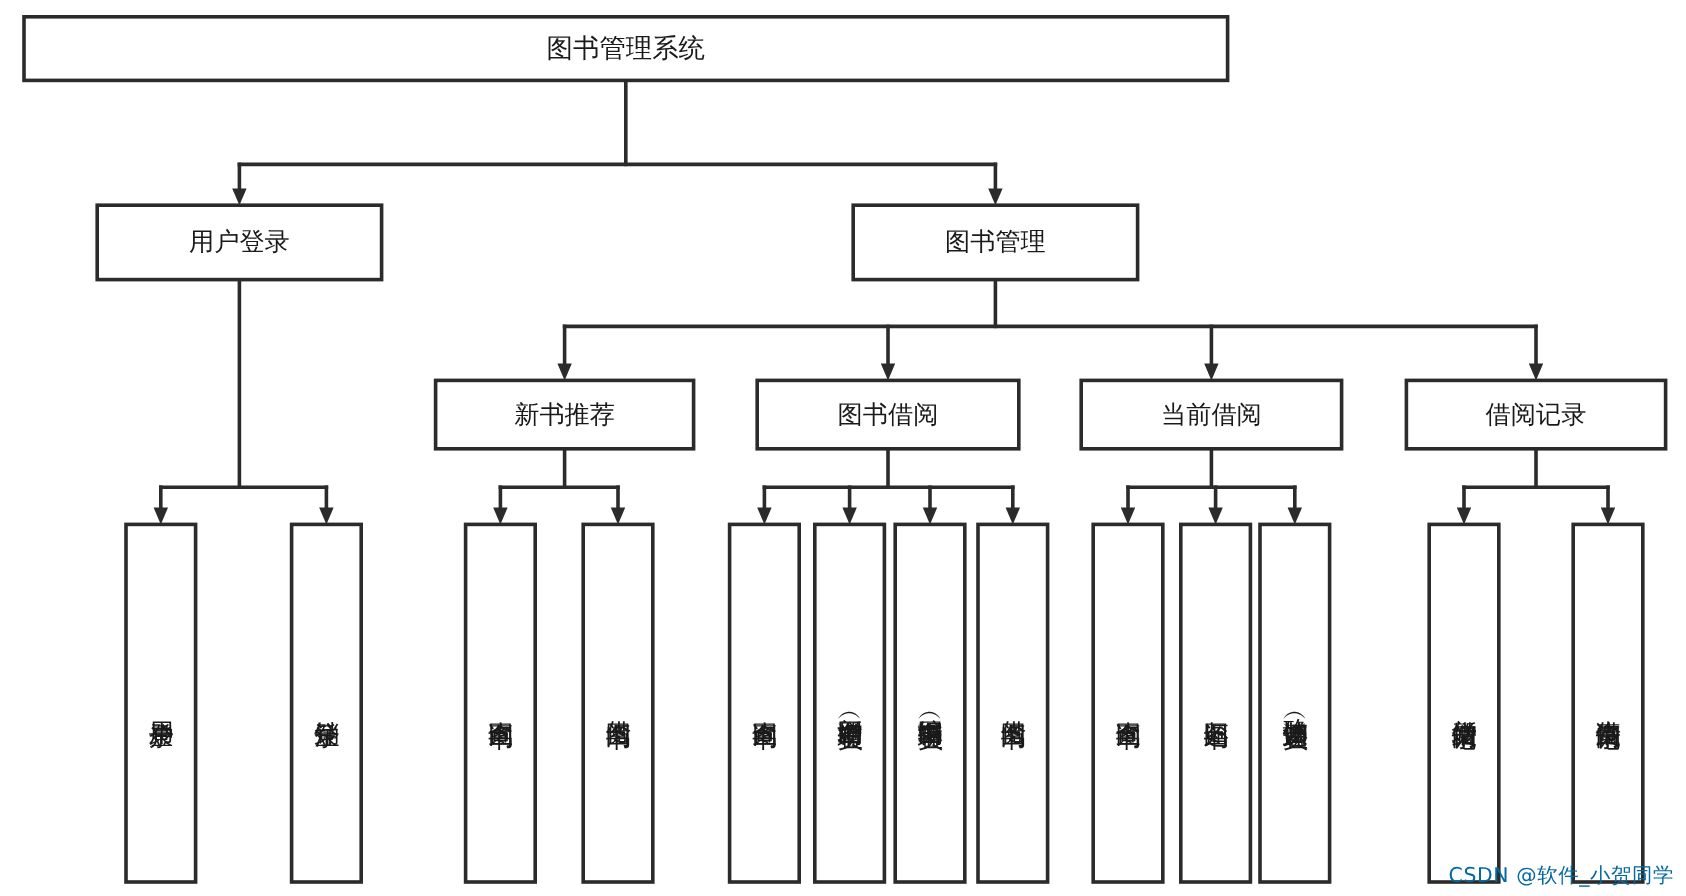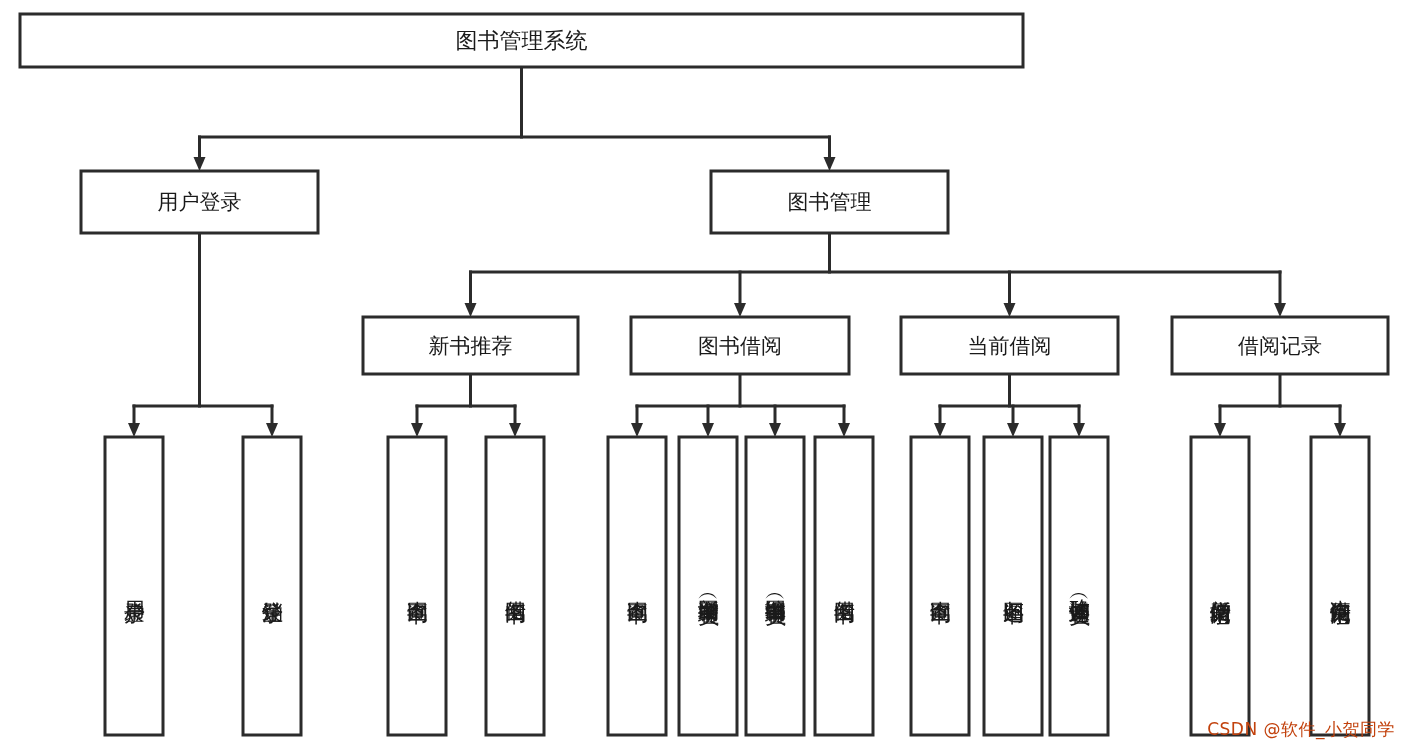--- a/index.html
+++ b/index.html
@@ -70,21 +70,21 @@
     letter-spacing: 1px;
     white-space: nowrap;
     pointer-events: none;
   }
   .watermark {
     position: absolute;
     right: 10px;
     bottom: 6px;
     font-family: "DejaVu Sans", "Liberation Sans", sans-serif;
     font-size: 17px;
-    color: #c2410c;
+    color: #0369a1;
     letter-spacing: 0.5px;
     user-select: none;
   }
 </style>
 </head>
 <body>
 
 <div id="diagram-root">
 
   <svg class="diagram" viewBox="0 0 1405 747" xmlns="http://www.w3.org/2000/svg">

